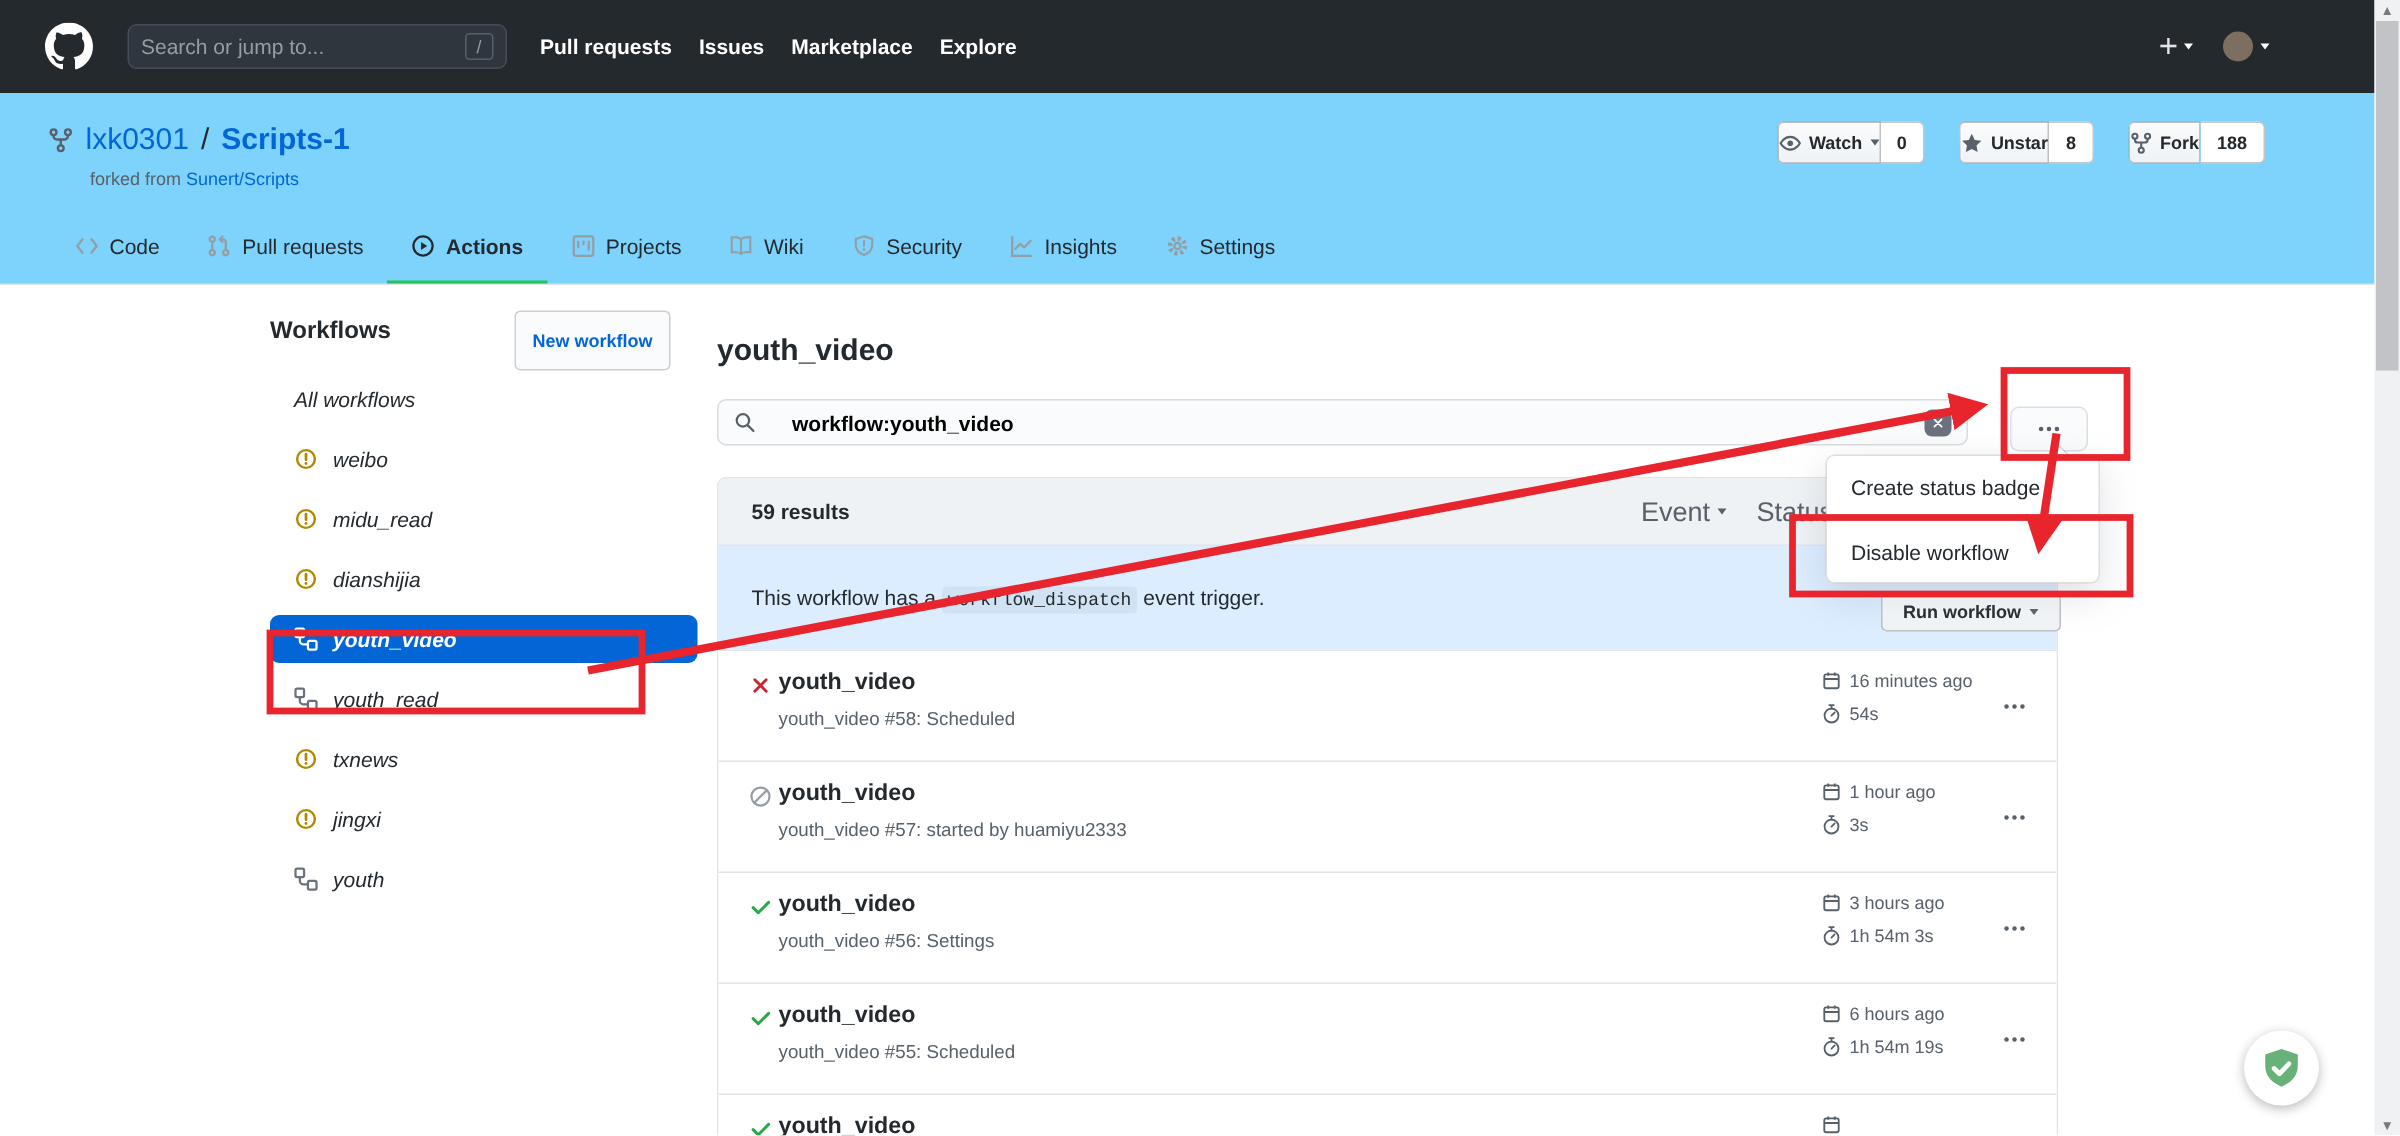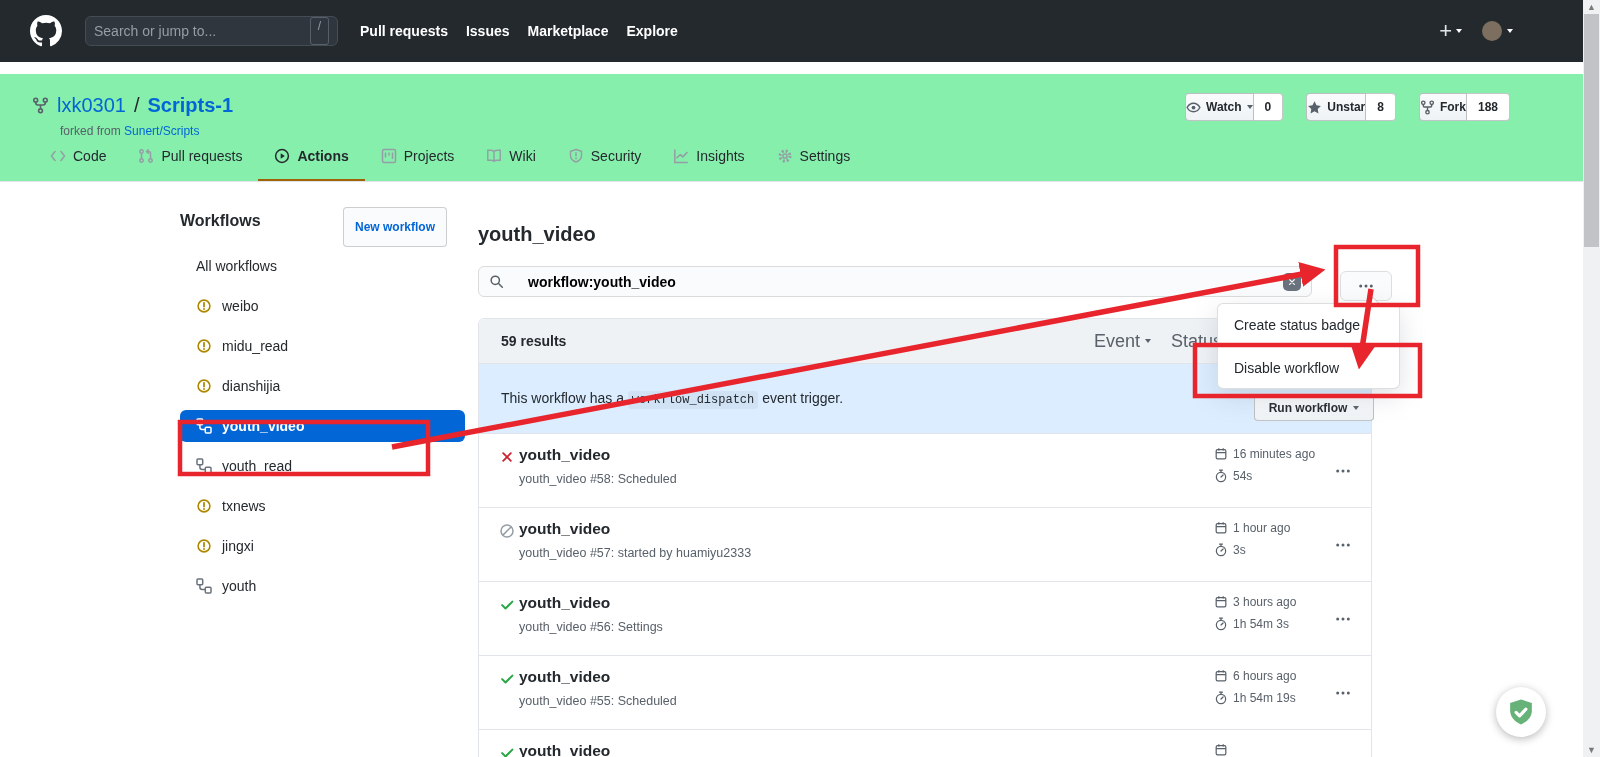--- a/index.html
+++ b/index.html
@@ -2,59 +2,59 @@
 <html><head>
 <meta charset="utf-8">
 <style>
   * { margin:0; padding:0; box-sizing:border-box; }
   body { font-family:"Liberation Sans", sans-serif; background:#fff; }
   #page { position:relative; width:1600px; height:757px; overflow:hidden; background:#fff; }
 
   
   .navbar { position:absolute; left:0; top:0; width:1583px; height:62px; background:#24292e; display:flex; align-items:center; }
   .gh-logo { position:absolute; left:30px; top:15px; width:32px; height:32px; }
-  .nav-search { position:absolute; left:85px; top:16px; width:253px; height:30px; background:#2f363d; border:1px solid #444d56; border-radius:6px; display:flex; padding:0 8px; }
+  .nav-search { position:absolute; left:85px; top:16px; width:253px; height:30px; background:#2f363d; border:1px solid #444d56; border-radius:6px; display:flex; align-items:center; padding:0 8px; }
   .nav-search input { flex:1; background:transparent; border:none; outline:none; color:#c6cbd1; font-size:14px; font-family:"Liberation Sans",sans-serif; }
   .nav-search input::placeholder { color:#959da5; }
   .slash-hint { border:1px solid #576069; border-radius:3px; color:#959da5; font-size:12px; padding:1px 7px; }
   .nav-links { position:absolute; left:360px; top:0; height:62px; display:flex; align-items:center; gap:18px; }
   .nav-link { color:#ffffff; font-size:14px; font-weight:bold; cursor:pointer; white-space:nowrap; }
   .nav-right { position:absolute; right:70px; top:0; height:62px; display:flex; align-items:center; gap:20px; color:#fff; }
   .plus-group { display:flex; align-items:center; gap:4px; }
   .plus-glyph { font-size:22px; line-height:20px; color:#e1e4e8; }
   .caret { display:inline-block; width:0; height:0; border-left:4px solid transparent; border-right:4px solid transparent; border-top:5px solid currentColor; }
   .caret.small { border-left-width:3.5px; border-right-width:3.5px; border-top-width:4.5px; }
   .avatar-group { display:flex; align-items:center; gap:5px; }
   .avatar { width:20px; height:20px; border-radius:50%; background:#7d6f60; }
 
   
-  .repo-head { position:absolute; left:0; top:62px; width:1583px; height:108px; background:#86efac; border-bottom:1px solid #e1e4e8;margin-top:12px; }
+  .repo-head { position:absolute; left:0; top:62px; width:1583px; height:128px; background:#7dd3fc; border-bottom:1px solid #e1e4e8; }
   .repo-title { position:absolute; left:32px; top:20px; display:flex; align-items:center; gap:8px; font-size:20px; }
   .repo-title a { color:#0366d6; text-decoration:none; cursor:pointer; }
   .repo-title .sep { color:#24292e; }
   .repo-title .repo-name { font-weight:bold; }
   .forked-from { position:absolute; left:60px; top:50px; font-size:12px; color:#586069; }
   .forked-from a { color:#0366d6; text-decoration:none; cursor:pointer; }
   .action-btns { position:absolute; top:19px; right:73px; display:flex; gap:23px; }
   .btn-group { display:flex; height:28px; font-size:12px; font-weight:bold; color:#24292e; }
   .btn-main { display:flex; align-items:center; gap:5px; padding:0 0; background:linear-gradient(#fafbfc,#eff3f6); border:1px solid rgba(27,31,35,0.25); border-radius:4px 0 0 4px; cursor:pointer; }
   .btn-count { display:flex; align-items:center; padding:0 11px; background:#fff; border:1px solid rgba(27,31,35,0.25); border-left:none; border-radius:0 4px 4px 0; cursor:pointer; }
   .repo-tabs { position:absolute; left:34px; bottom:0; display:flex; }
   .repo-tab { display:flex; align-items:center; gap:7px; padding:0 16px; height:48px; font-size:14px; color:#24292e; border-bottom:2px solid transparent; cursor:pointer; }
   .repo-tab .ticon { color:#959da5; display:flex; }
-  .repo-tab.selected { font-weight:bold; border-bottom:2px solid #a16207; }
+  .repo-tab.selected { font-weight:bold; border-bottom:2px solid #22c55e; }
   .repo-tab.selected .ticon { color:#24292e; }
 
   
   .sidebar { position:absolute; left:180px; top:198px; width:285px; }
   .sb-head { position:relative; height:44px; }
   .sb-title { position:absolute; left:0; top:14px; font-size:16px; font-weight:bold; color:#24292e; }
   .new-wf-btn { position:absolute; left:163px; top:9px; width:104px; height:40px; background:#fafbfc; border:1px solid rgba(27,31,35,0.2); border-radius:4px; color:#0366d6; font-size:12px; font-weight:bold; display:flex; align-items:center; justify-content:center; cursor:pointer; }
   .wf-list { position:absolute; left:0; top:48px; width:285px; }
-  .wf-item { height:40px; display:flex; align-items:center; gap:10px; padding-left:16px; font-size:14px; color:#24292e; cursor:pointer; }
+  .wf-item { height:40px; display:flex; align-items:center; gap:10px; padding-left:16px; font-size:14px; color:#24292e; cursor:pointer;font-style:italic; }
   .wf-item .wicon { display:flex; width:16px; }
   .wf-item.selected { height:32px; margin:4px 0; background:#0366d6; border-radius:6px; color:#fff; font-weight:bold; }
 
   
   .main-col { position:absolute; left:478px; top:215px; width:894px; }
   .main-title { position:absolute; left:0; top:8px; font-size:20px; font-weight:bold; color:#24292e; }
   .run-search { position:absolute; left:0; top:51px; width:834px; height:31px; background:#fafbfc; border:1px solid #d9dbdd; border-radius:6px; display:flex; align-items:center; padding:0 10px; }
   .run-search input { flex:1; border:none; outline:none; background:transparent; font-size:14px; color:#000000; margin-left:24px; font-family:"Liberation Sans",sans-serif;font-weight:bold; }
   .clear-btn { width:18px; height:18px; border-radius:5px; background:#6a737d; color:#fff; display:flex; align-items:center; justify-content:center; font-size:11px; font-weight:bold; cursor:pointer; }
   .kebab-btn { position:absolute; left:862px; top:56px; width:52px; height:30px; background:#fafbfc; border:1px solid #dcdfe2; border-radius:6px; display:flex; align-items:center; justify-content:center; color:#586069; cursor:pointer; }

